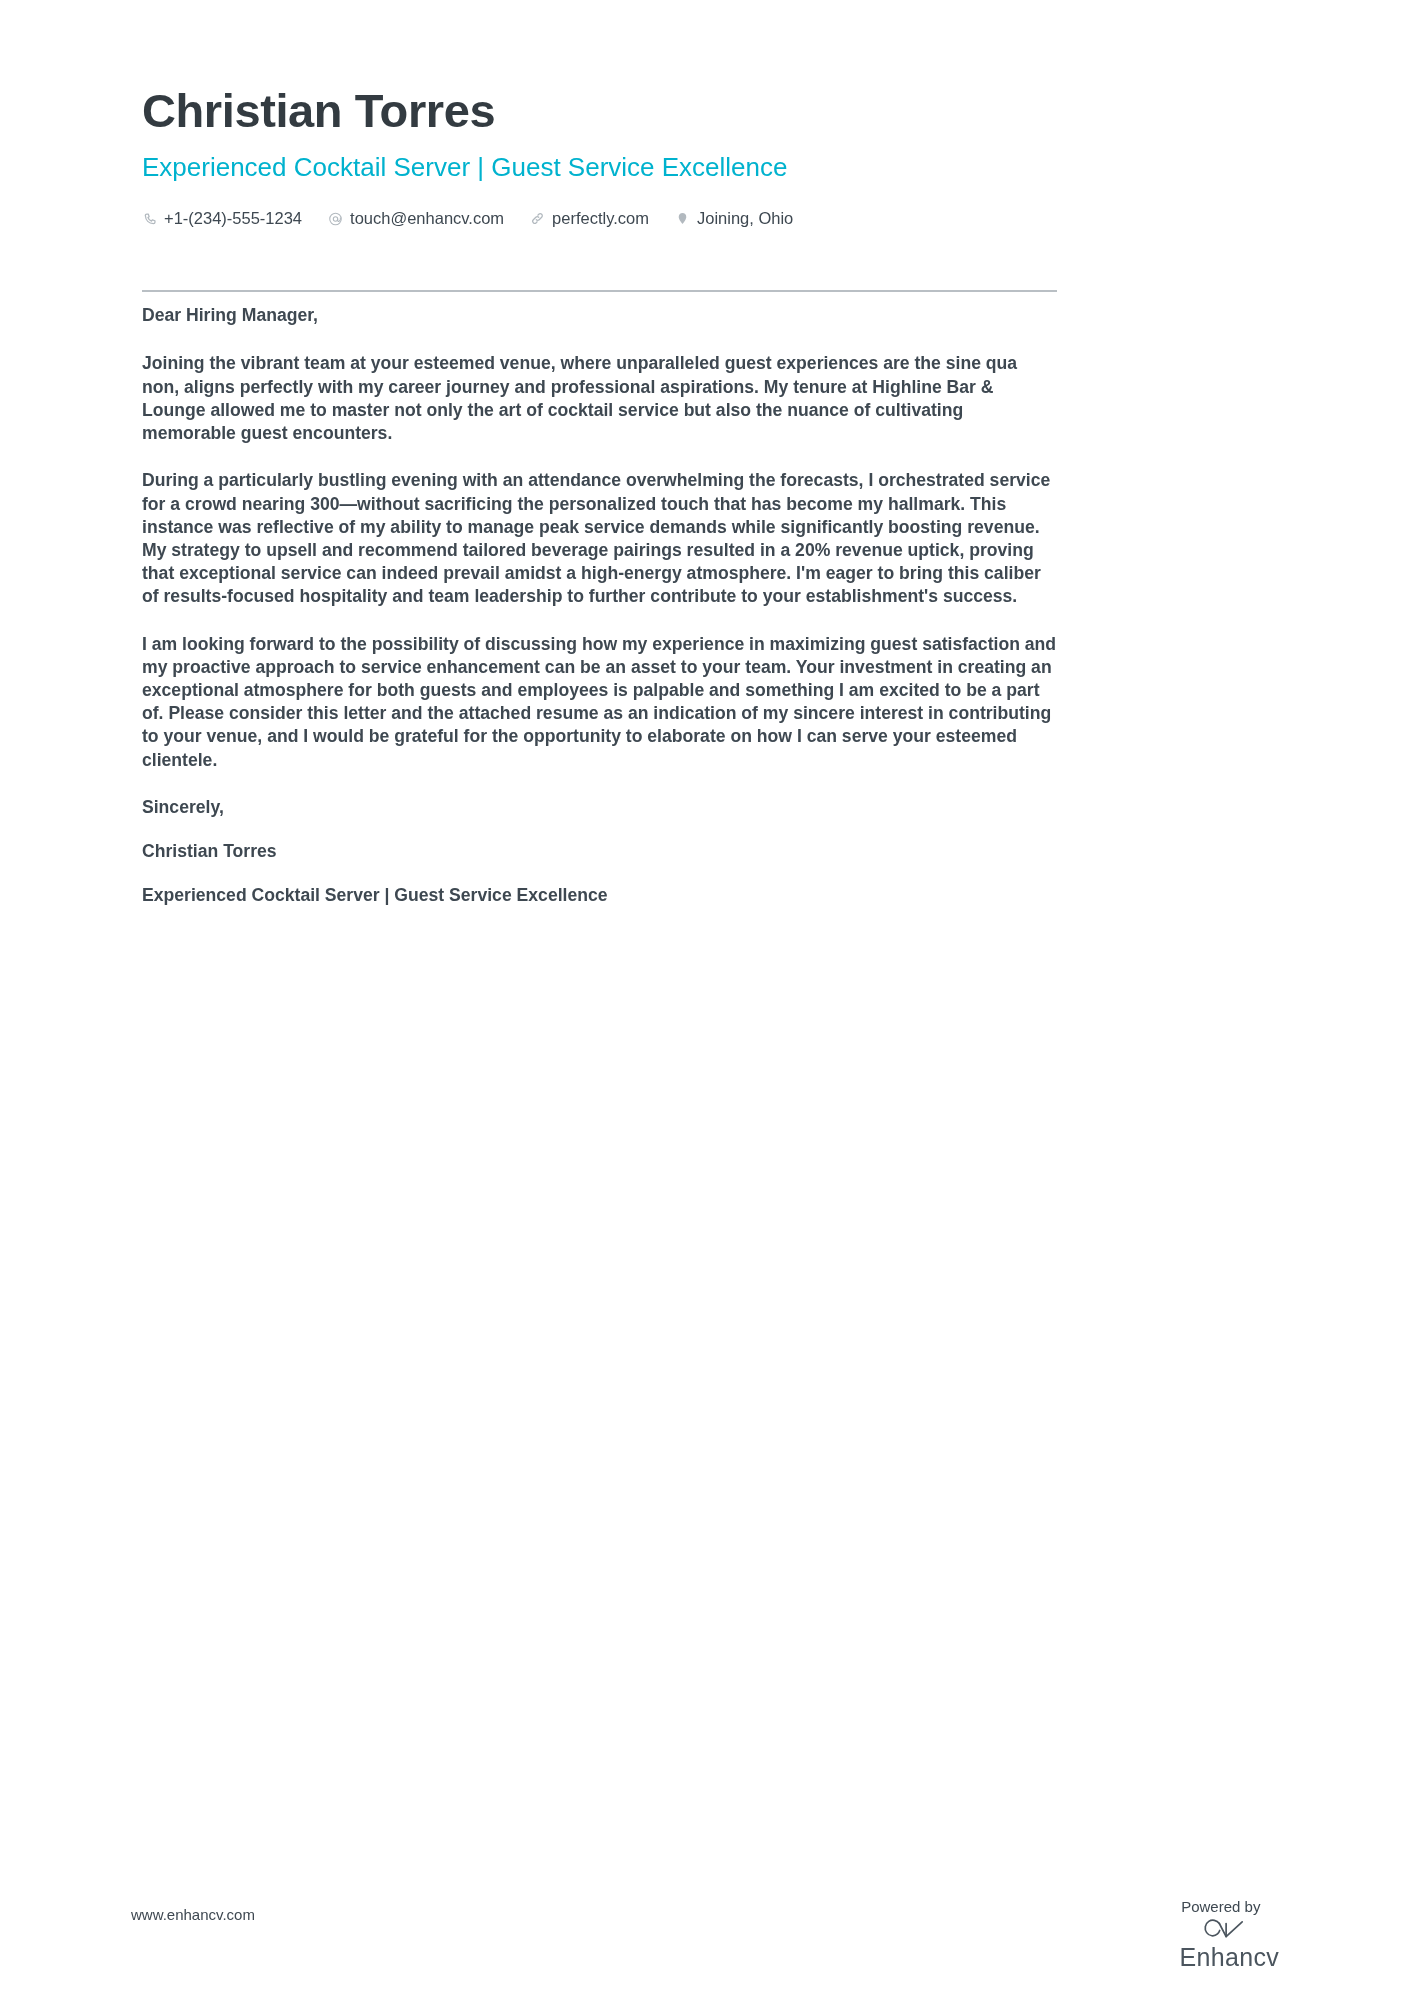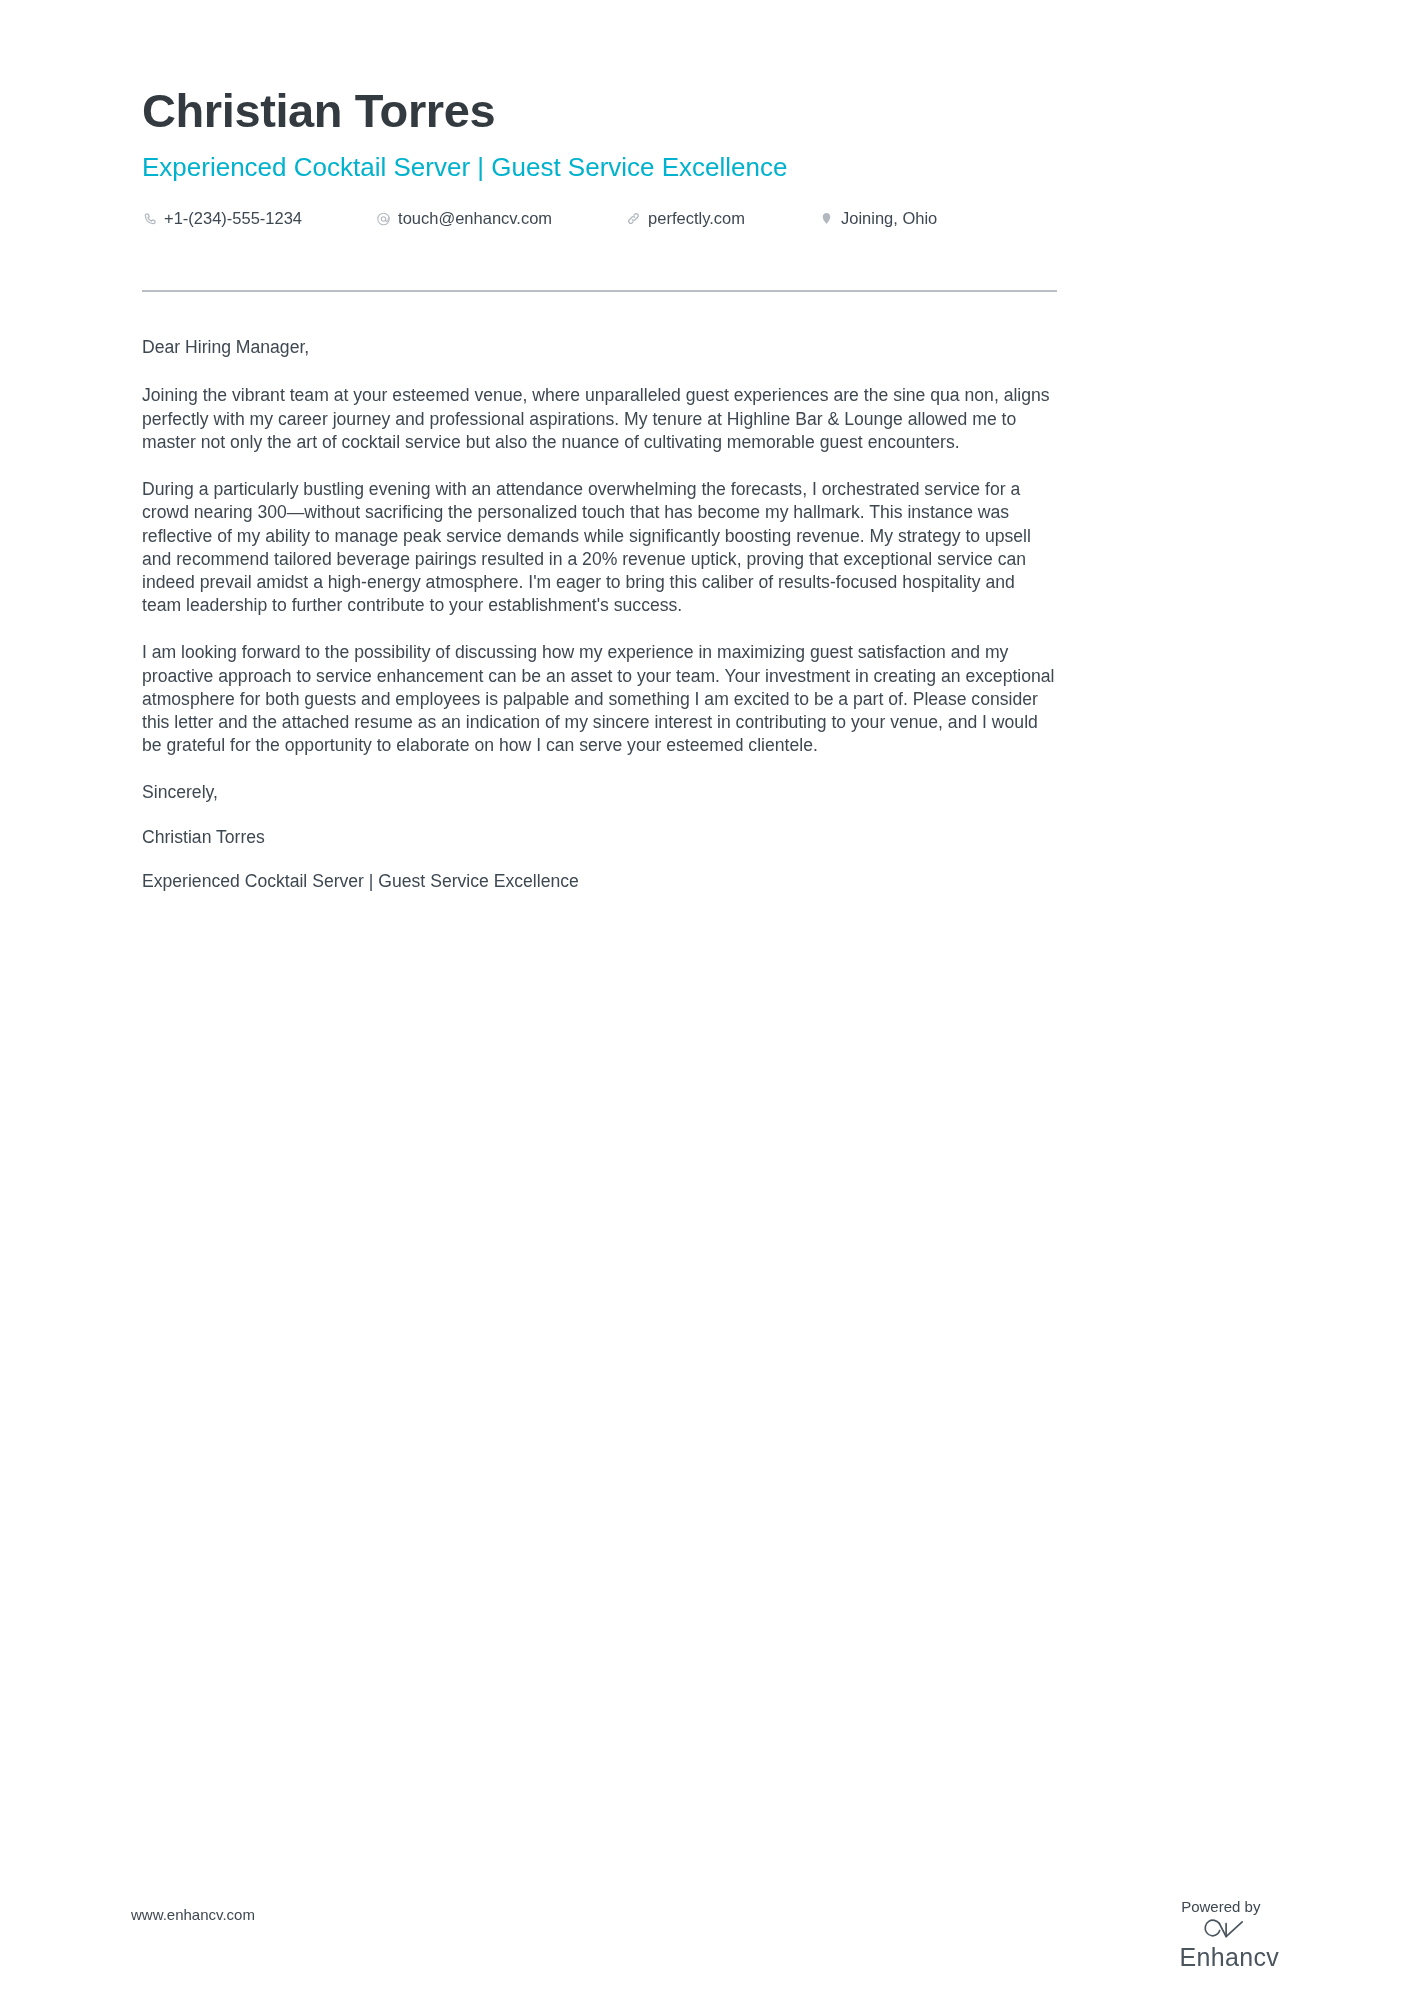--- a/index.html
+++ b/index.html
@@ -45,21 +45,20 @@
     line-height: 1.2;
     margin: 0;
     padding-top: 18px;
     white-space: nowrap;
   }
   .contact-row {
     display: flex;
     align-items: flex-end;
     padding-top: 26px;
     flex-wrap: nowrap;
-    gap: 48px;
   }
   .contact-item {
     display: flex;
     align-items: center;
     margin-right: 26px;
     font-size: 16.5px;
     color: #3e4851;
     white-space: nowrap;
   }
   .contact-item:last-child { margin-right: 0; }
@@ -88,21 +87,22 @@
     padding-bottom: 8px;
   }
   .section-rule {
     height: 2px;
     background: #b9bfc4;
     width: 915px;
   }
 
   
   .letter {
-    padding-top: 44px;
+    padding-top: 12px;
+    font-weight: bold;
   }
   .letter p {
     margin: 0 0 24px 0;
     font-size: 17.6px;
     line-height: 1.32;
     color: #3e4851;
   }
   .letter p.salutation { margin-bottom: 25px; }
   .letter p.signoff { margin-bottom: 21px; }
   .letter p.signature { margin-bottom: 21px; }

